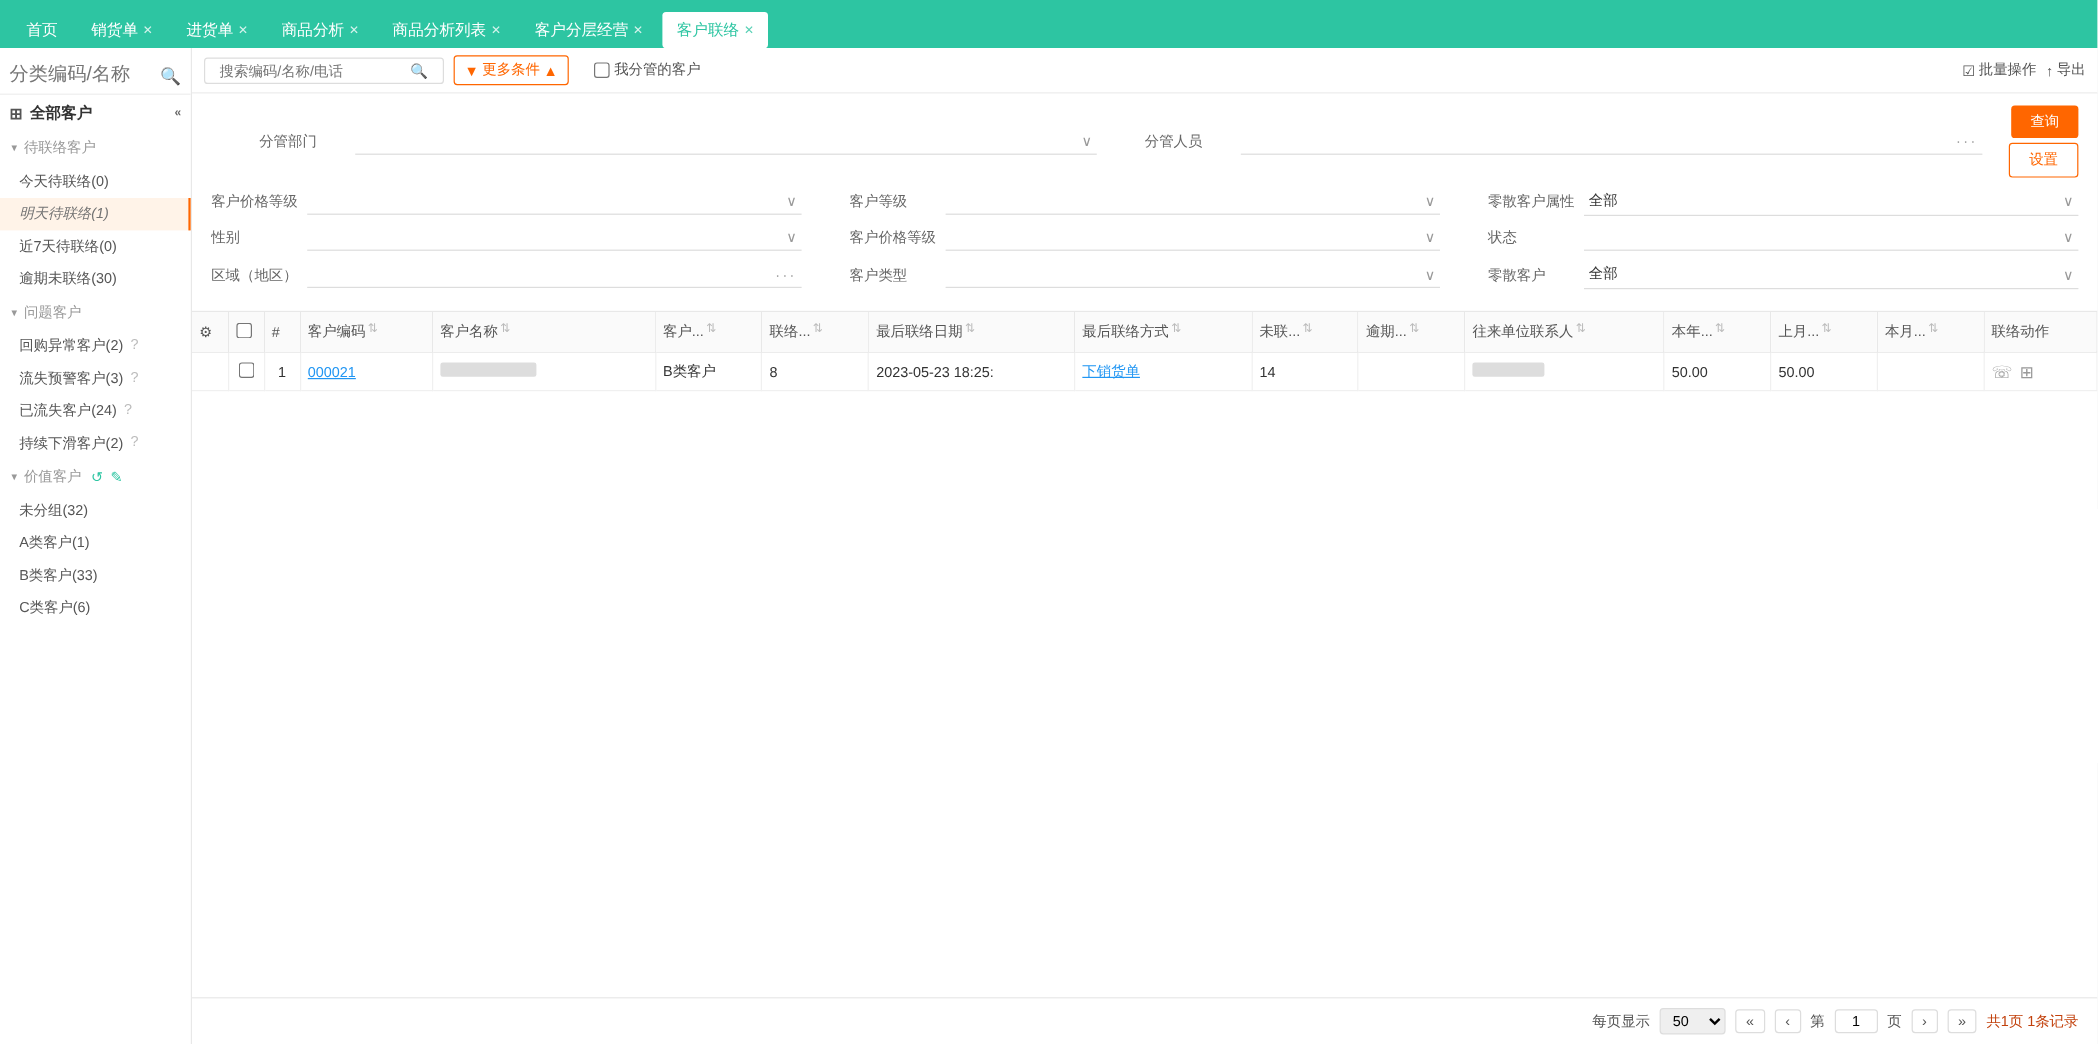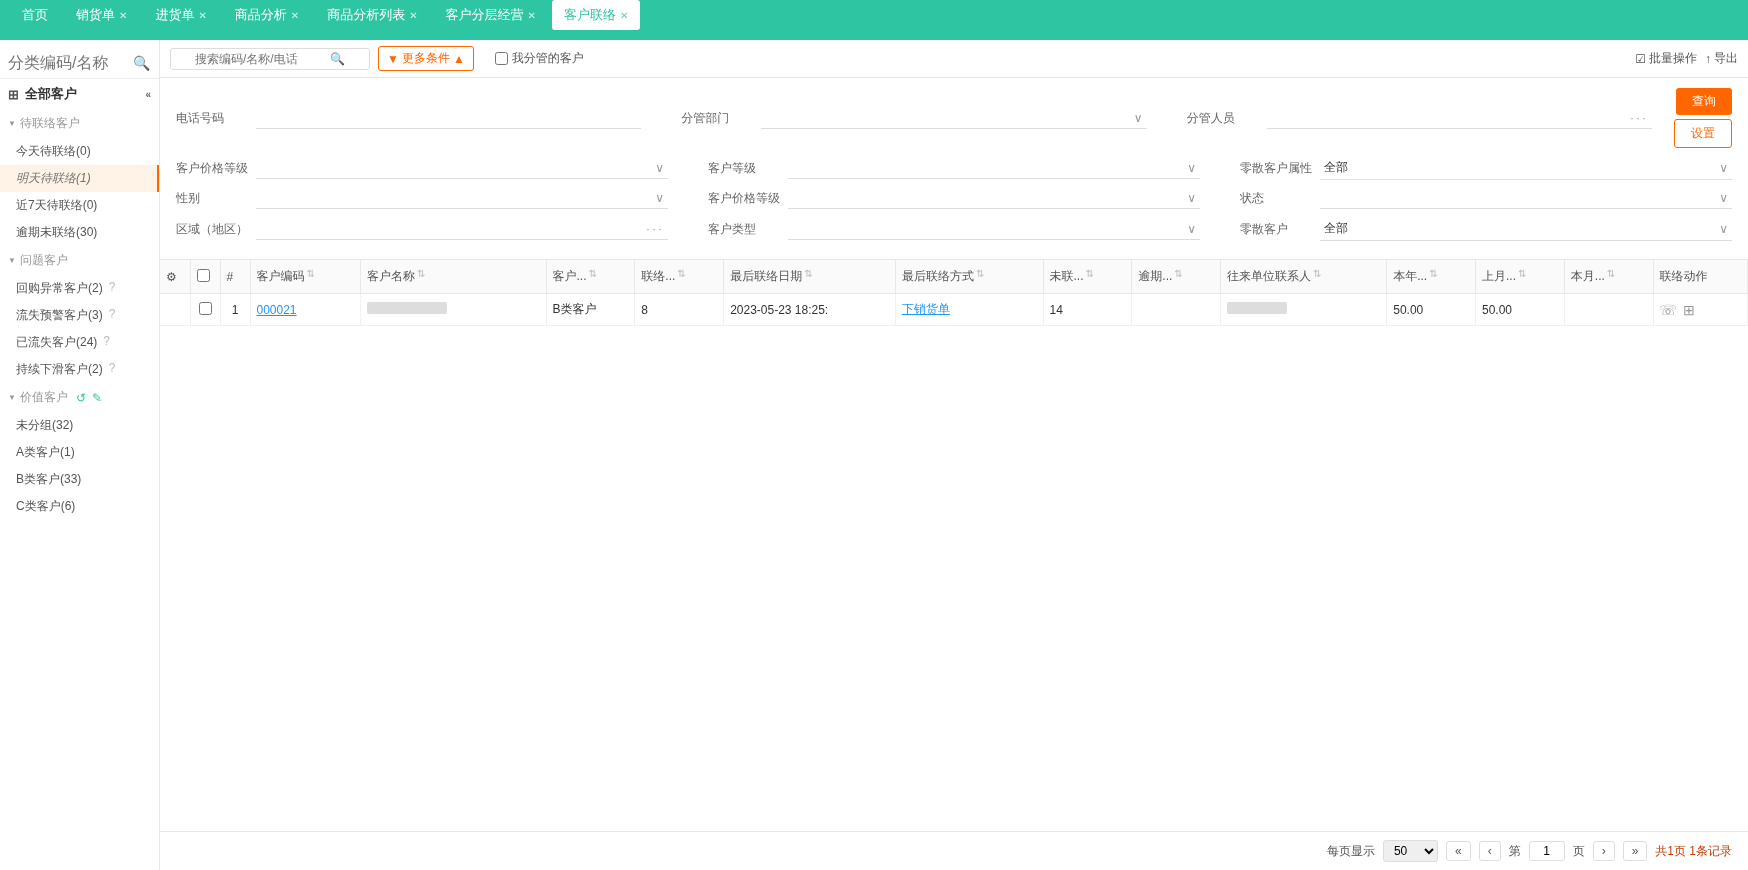--- a/index.html
+++ b/index.html
@@ -1,19 +1,19 @@
 <!DOCTYPE html>
 <html><head>
   <meta charset="utf-8">
   <style>
     * { margin: 0; padding: 0; box-sizing: border-box; }
     body { font-family: 'Microsoft YaHei', Arial, sans-serif; font-size: 12px; background: #f5f5f5; color: #333; width: 1748px; min-height: 870px; overflow-x: hidden; }
 
     
-    .top-nav { background: #2dc5a2; height: 40px; display: flex; align-items: flex-start; padding: 0 10px; gap: 4px; }
+    .top-nav { background: #2dc5a2; height: 40px; display: flex; align-items: flex-end; padding: 0 10px; gap: 4px; }
     .nav-item { color: #fff; padding: 6px 12px; cursor: pointer; font-size: 13px; border-radius: 3px; display: flex; align-items: center; gap: 4px; }
     .nav-item.active { background: #fff; color: #2dc5a2; }
     .nav-close { font-size: 10px; opacity: 0.8; }
 
     
     .main-layout { display: flex; height: calc(870px - 40px); }
 
     
     .sidebar { width: 160px; background: #fff; border-right: 1px solid #e8e8e8; padding: 8px 0; overflow-y: auto; flex-shrink: 0; }
     .sidebar-search { display: flex; align-items: center; padding: 6px 8px; border-bottom: 1px solid #eee; }
@@ -25,21 +25,21 @@
     .sidebar-item { padding: 5px 8px 5px 16px; cursor: pointer; color: #555; font-size: 12px; display: flex; align-items: flex-start; gap: 4px; }
     .sidebar-item.active { background: #fff3e8; color: #737373; border-right: 2px solid #f60; font-style: italic; }
     .sidebar-group-title { padding: 6px 8px; font-size: 12px; color: #999; display: flex; align-items: center; gap: 4px; }
     .sidebar-group-title .triangle { font-size: 8px; }
 
     
     .content { flex: 1; display: flex; flex-direction: column; overflow: hidden; }
 
     
     .filter-bar { background: #fff; padding: 6px 10px; display: flex; align-items: center; gap: 8px; border-bottom: 1px solid #e8e8e8; }
-    .filter-search-box { display: flex; align-items: center; border: 1px solid #ddd; border-radius: 3px; padding: 3px 24px; width: 200px; }
+    .filter-search-box { display: flex; align-items: center; border: 1px solid #ddd; border-radius: 3px; padding: 3px 12px; width: 200px; }
     .filter-search-box input { border: none; outline: none; font-size: 12px; width: 100%; color: #666; }
     .filter-search-icon { color: #f60; cursor: pointer; }
     .filter-more-btn { display: flex; align-items: center; gap: 3px; color: #f60; cursor: pointer; font-size: 12px; border: 1px solid #f60; border-radius: 3px; padding: 3px 8px; }
     .filter-checkbox { display: flex; align-items: center; gap: 4px; font-size: 12px; color: #555; cursor: pointer; padding-left: 13px; }
     .filter-right { margin-left: auto; display: flex; align-items: center; gap: 8px; }
     .batch-op-btn { display: flex; align-items: center; gap: 3px; color: #555; font-size: 12px; cursor: pointer; }
     .export-btn { display: flex; align-items: center; gap: 3px; color: #555; font-size: 12px; cursor: pointer; }
 
     
     .adv-filter { background: #fff; padding: 10px 16px; border-bottom: 1px solid #e8e8e8; }
@@ -211,24 +211,20 @@
         <div class="export-btn">
           <span>↑</span>
           <span>导出</span>
         </div>
       </div>
     </div>
 
     <div class="adv-filter">
 
       <div class="adv-filter-row">
-        <div class="adv-filter-item">
-          <span class="adv-filter-label">电话号码</span>
-          <input class="adv-filter-input" type="text" style="width: 300px;">
-        </div>
         <div class="filter-row-divider"></div>
         <div class="adv-filter-item">
           <span class="adv-filter-label">分管部门</span>
           <div class="adv-filter-select" style="width:260px;">
             <span></span>
             <span class="down-arrow">∨</span>
           </div>
         </div>
         <div class="filter-row-divider"></div>
         <div class="adv-filter-item">

